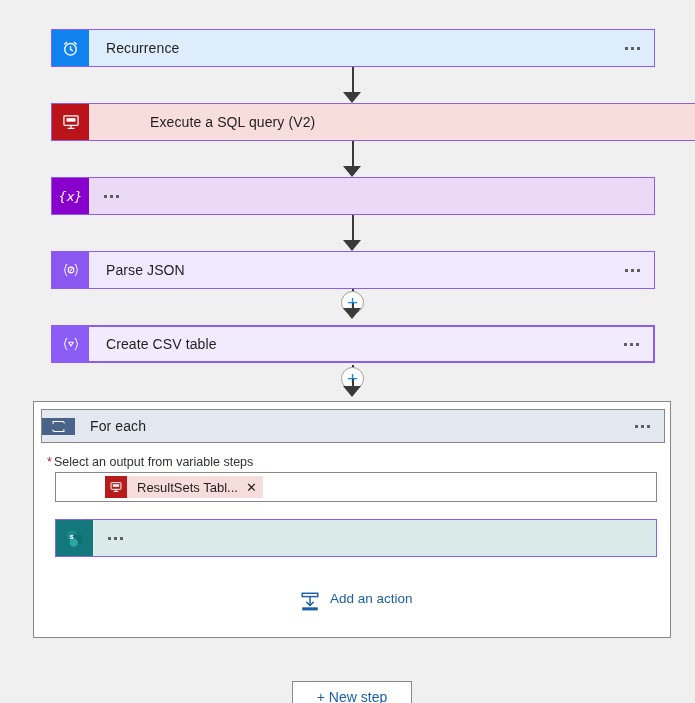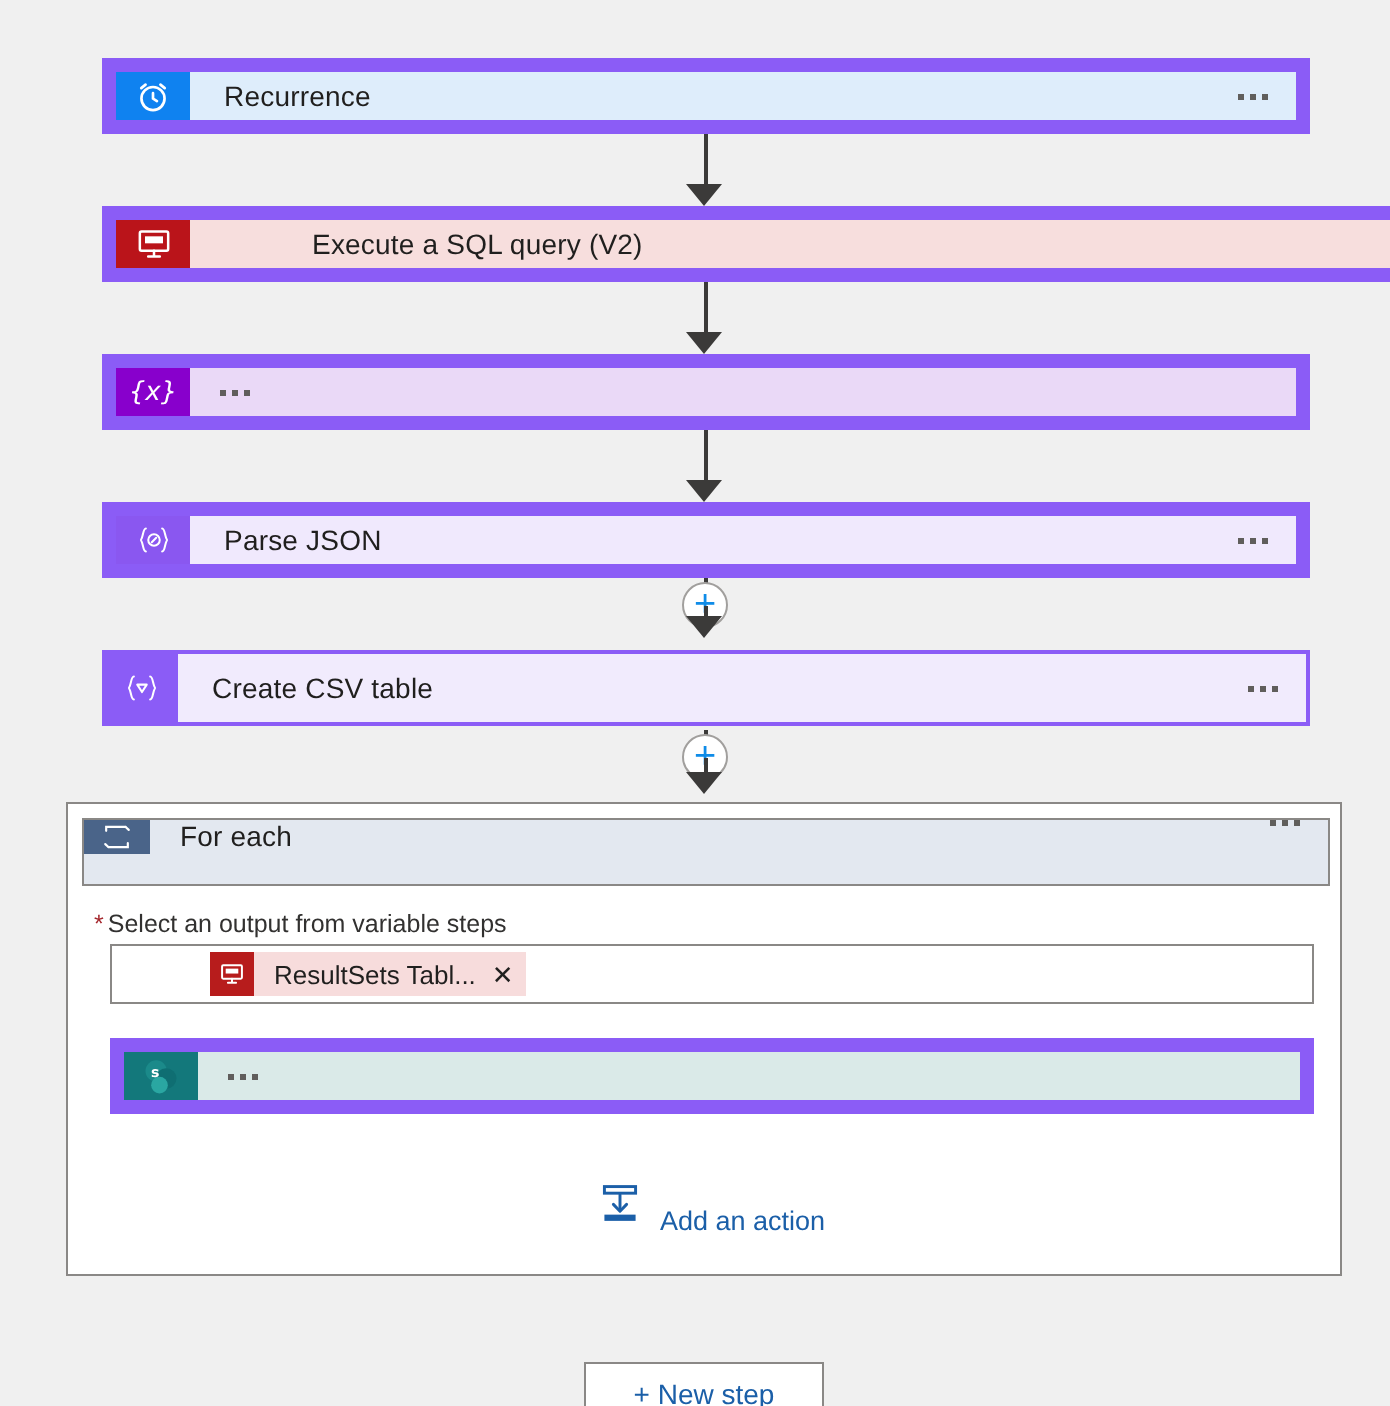--- a/index.html
+++ b/index.html
@@ -17,21 +17,21 @@
     height: 703px;
     background: #f0f0f0;
   }
 
   
   .card {
     position: absolute;
     height: 38px;
     display: flex;
     align-items: stretch;
-    border: 7px solid #8b5cf6;
+    border: 1px solid #8b5cf6;
     box-sizing: border-box;
     background: #ffffff;
   }
   .card.selected {
     border: 2px solid #8b5cf6;
   }
   .card-icon {
     width: 37px;
     min-width: 37px;
     display: flex;
@@ -107,21 +107,21 @@
     border: 1px solid #8a8886;
     box-sizing: border-box;
   }
   #foreach-header {
     position: absolute;
     left: 7px;
     top: 7px;
     width: 624px;
     height: 34px;
     display: flex;
-    align-items: flex-start;
+    align-items: center;
     background: #e3e8f0;
     border: 1px solid #8a8886;
     box-sizing: border-box;
   }
   #foreach-header .card-icon {
     width: 33px;
     min-width: 33px;
     background: #4a6489;
   }
   #foreach-header .card-title { padding-left: 15px; }
@@ -175,21 +175,21 @@
     color: #201f1e;
     cursor: pointer;
     line-height: 1;
   }
 
   #add-action {
     position: absolute;
     left: 299px;
     top: 591px;
     display: flex;
-    align-items: flex-end;
+    align-items: flex-start;
     gap: 9px;
     cursor: pointer;
   }
   #add-action .label {
     font-size: 13.5px;
     color: #1b5fa8;
   }
 
   #new-step-btn {
     position: absolute;

